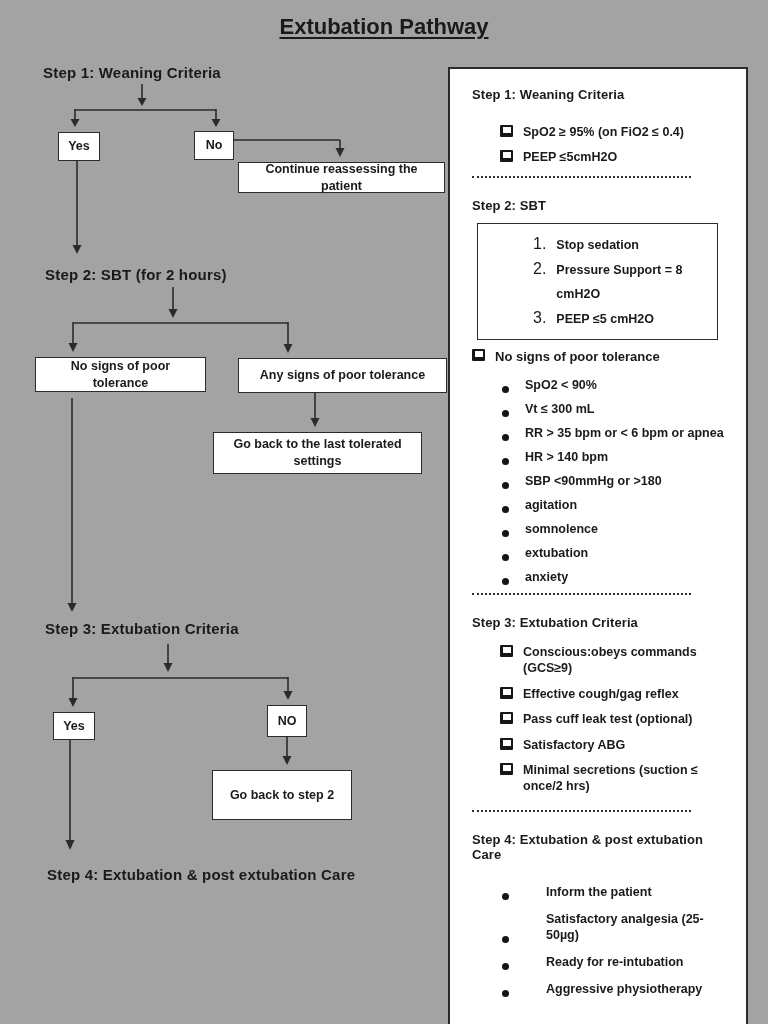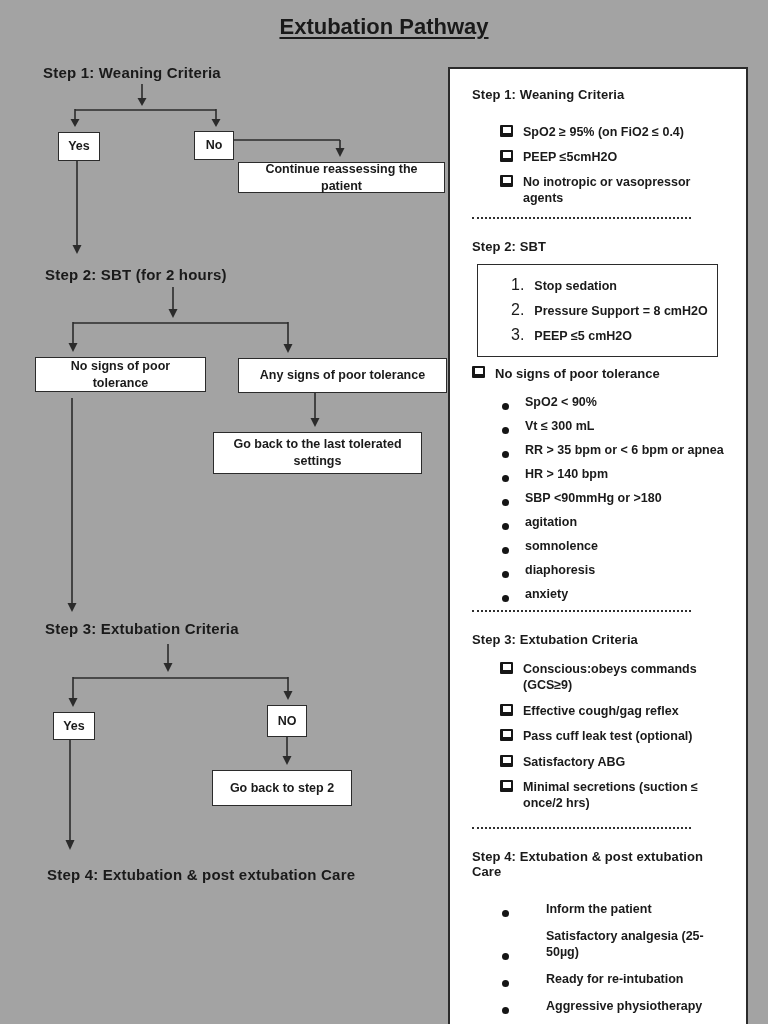--- a/index.html
+++ b/index.html
@@ -40,21 +40,21 @@
   .chk { display:flex; align-items:flex-start; font-size:12.5px; font-weight:700; margin-bottom:9px; line-height:16px; }
   .cbx {
     flex:none; width:13px; height:12px; margin:1px 10px 0 0;
     border:2px solid #161616; border-bottom-width:4px; border-left-width:3px;
     border-radius:1px; background:#fff;
   }
   .chk .txt { max-width:205px; }
 
   .sbt-box {
     margin:10px 0 0 5px; width:241px; border:1.6px solid #2b2b2b;
-    padding:8px 4px 8px 33px;
+    padding:8px 4px 8px 55px;
   }
   .sbt-list { list-style:none; counter-reset:n; }
   .sbt-list li {
     counter-increment:n; display:flex; align-items:baseline;
     font-size:12.5px; font-weight:700; line-height:24px;
   }
   .sbt-list li::before { content:counter(n) "."; font-size:16px; font-weight:400; margin-right:10px; }
 
   .tol-head { display:flex; align-items:flex-start; font-size:13px; font-weight:700; line-height:16px; }
   .tol-head .cbx { margin-top:0; }
@@ -143,42 +143,38 @@
   <div class="flow-heading" style="left:47px; top:866px;">Step 4: Extubation &amp; post extubation Care</div>
 
   <div class="flow-box" style="left:58px;  top:132px; width:42px;  height:29px;">Yes</div>
   <div class="flow-box" style="left:194px; top:131px; width:40px;  height:29px;">No</div>
   <div class="flow-box" style="left:238px; top:162px; width:207px; height:31px;">Continue reassessing the patient</div>
   <div class="flow-box" style="left:35px;  top:357px; width:171px; height:35px;">No signs of poor tolerance</div>
   <div class="flow-box" style="left:238px; top:358px; width:209px; height:35px;">Any signs of poor tolerance</div>
   <div class="flow-box" style="left:213px; top:432px; width:209px; height:42px;">Go back to the last tolerated settings</div>
   <div class="flow-box" style="left:53px;  top:712px; width:42px;  height:28px;">Yes</div>
   <div class="flow-box" style="left:267px; top:705px; width:40px;  height:32px;">NO</div>
-  <div class="flow-box" style="left:212px; top:770px; width:140px; height:36px;">Go back to step 2</div>
+  <div class="flow-box" style="left:212px; top:770px; width:140px; height:50px;">Go back to step 2</div>
 
   <aside class="panel">
 
     <h3>Step 1: Weaning Criteria</h3>
 
     <div class="checklist mt-cl1">
 
         <div class="chk">
           <span class="cbx"></span>
           <span class="txt">SpO2 ≥ 95% (on FiO2 ≤ 0.4)</span>
         </div>
 
         <div class="chk">
           <span class="cbx"></span>
           <span class="txt">PEEP ≤5cmH2O</span>
         </div>
 
-        <div class="chk">
-          <span class="cbx"></span>
-          <span class="txt">No inotropic or vasopressor agents</span>
-        </div>
       </div>
 
     <div class="sep mt-sep1"></div>
 
     <h3 class="mt-h2">Step 2: SBT</h3>
 
     <div class="sbt-box">
       <ol class="sbt-list">
 
           <li>
@@ -232,21 +228,21 @@
           <span>agitation</span>
         </div>
 
         <div class="bullet-item">
           <span class="dot"></span>
           <span>somnolence</span>
         </div>
 
         <div class="bullet-item">
           <span class="dot"></span>
-          <span>diaphoresis</span>
+          <span>extubation</span>
         </div>
 
         <div class="bullet-item">
           <span class="dot"></span>
           <span>anxiety</span>
         </div>
       </div>
 
     <div class="sep mt-sep2"></div>
 

